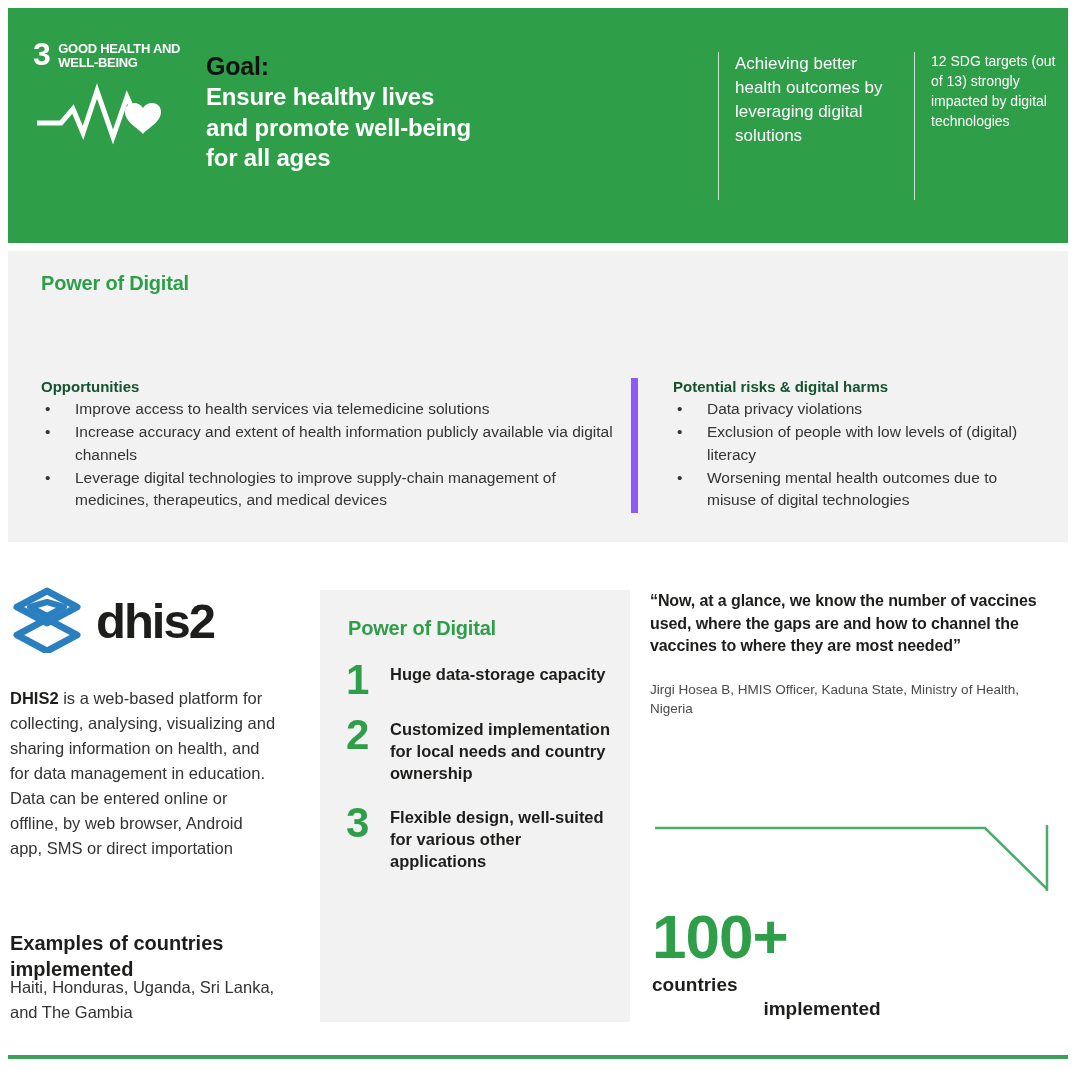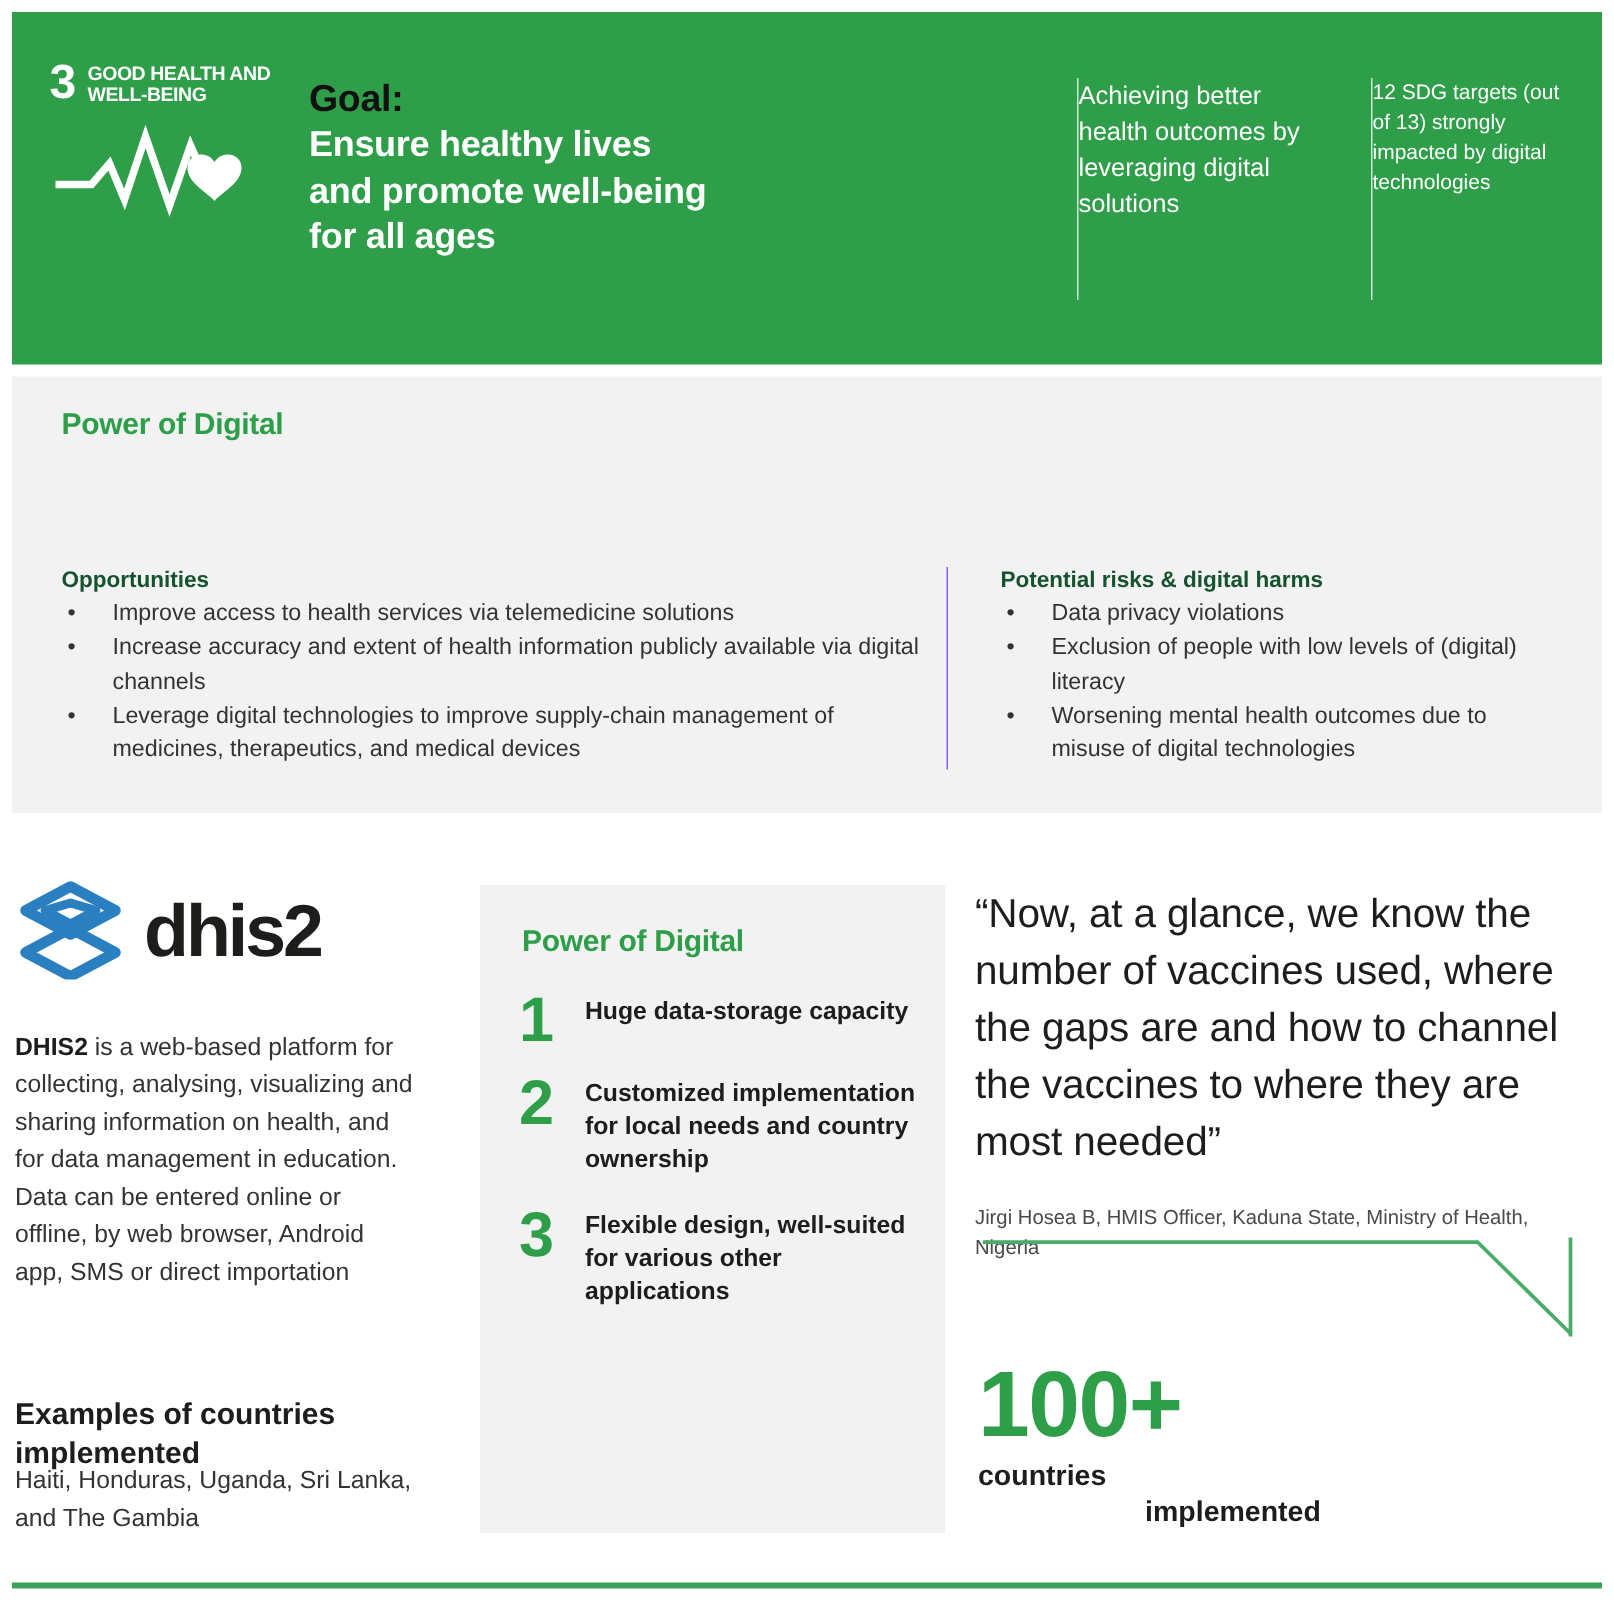--- a/index.html
+++ b/index.html
@@ -81,20 +81,21 @@
     letter-spacing: -0.2px;
   }
 
   .hdr-col {
     position: absolute;
     top: 44px;
     color: #ffffff;
     font-size: 17px;
     line-height: 1.42;
     border-left: 1px solid rgba(255,255,255,0.75);
+    padding-left: 16px;
     font-weight: 300;
   }
   .hdr-col.c1 { left: 710px; width: 150px; height: 148px; }
   .hdr-col.c2 { left: 906px; width: 140px; height: 148px; font-size: 14px; line-height: 1.42; }
 
   
   .pod-panel {
     position: absolute;
     left: 8px;
     top: 251px;
@@ -126,21 +127,21 @@
     left: 33px;
     top: 127px;
     width: 1000px;
     display: flex;
   }
   .pod-col-left { width: 590px; padding-right: 10px; box-sizing: border-box; }
   .pod-col-right {
     width: 400px;
     padding-left: 35px;
     box-sizing: border-box;
-    border-left: 1px solid #8b5cf6;
+    border-left: 7px solid #8b5cf6;
   }
   .pod-col-head {
     font-size: 15px;
     font-weight: bold;
     color: #14532d;
     margin-bottom: 3px;
   }
   .pod-li {
     display: flex;
     font-size: 15.5px;
@@ -246,22 +247,22 @@
   }
 
   
   .quote-wrap {
     position: absolute;
     left: 650px;
     top: 590px;
     width: 400px;
   }
   .quote-text {
-    font-size: 27px;
-    font-weight: 400;
+    font-size: 16px;
+    font-weight: 700;
     line-height: 1.41;
     color: #1d1d1b;
     letter-spacing: -0.1px;
   }
   .quote-attr {
     margin-top: 22px;
     font-size: 13.5px;
     line-height: 1.45;
     color: #4a4a4a;
   }

